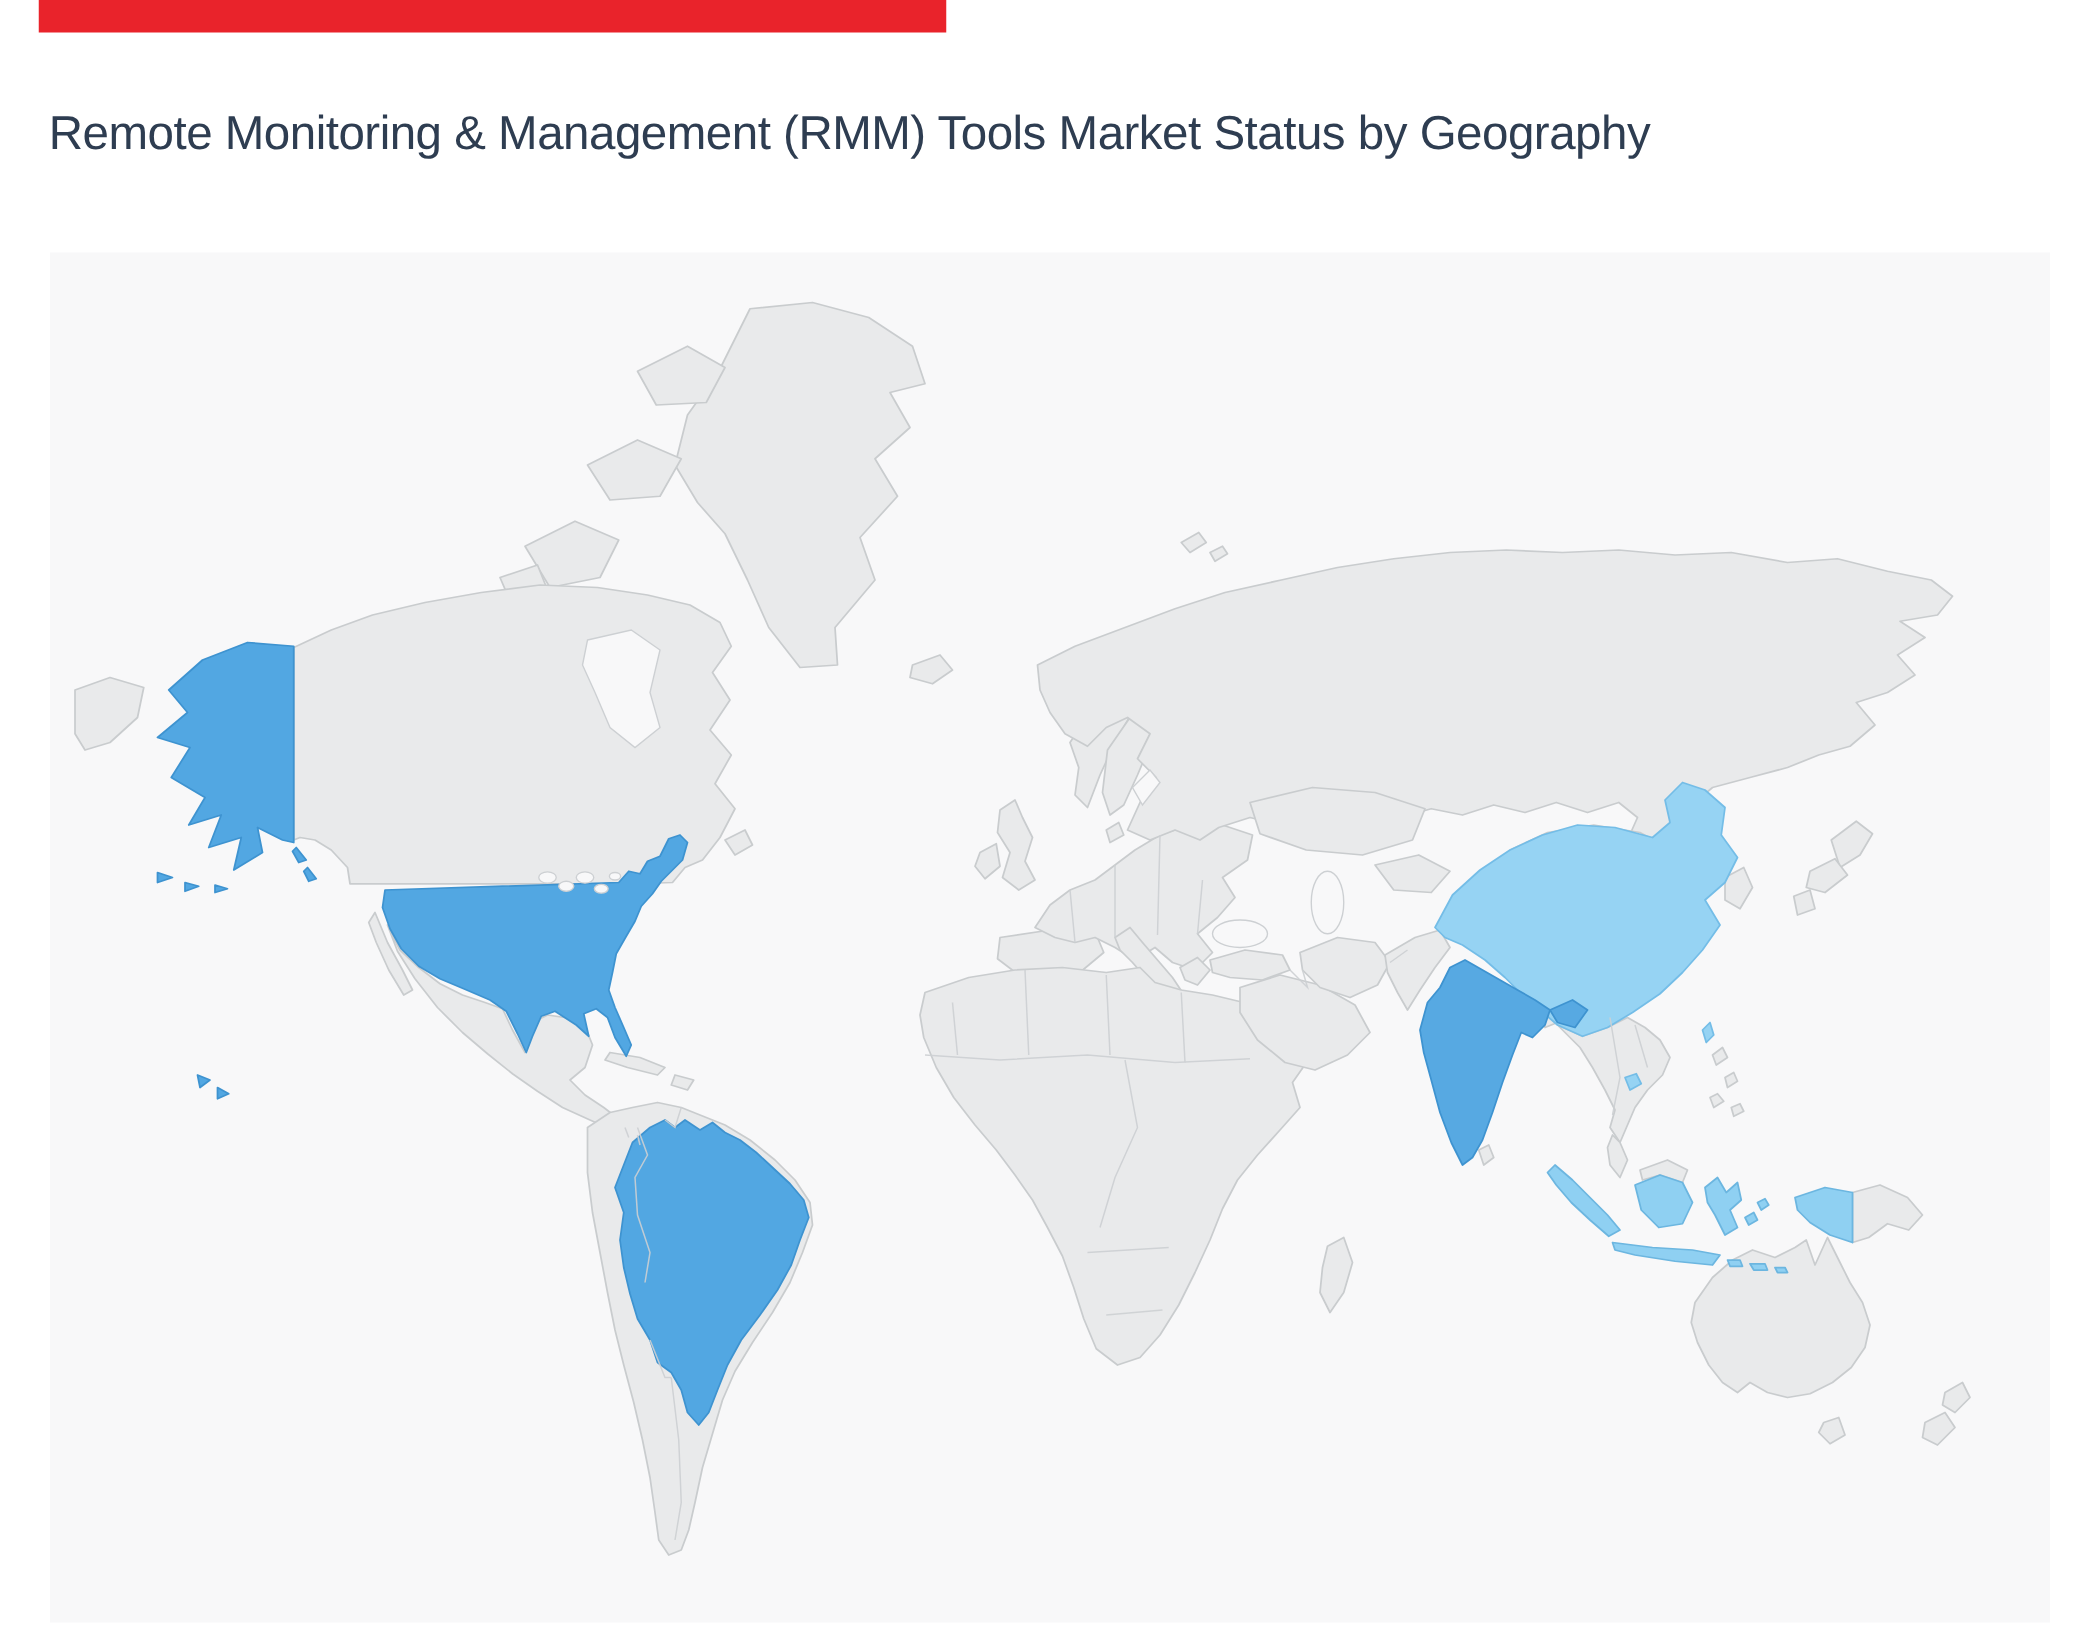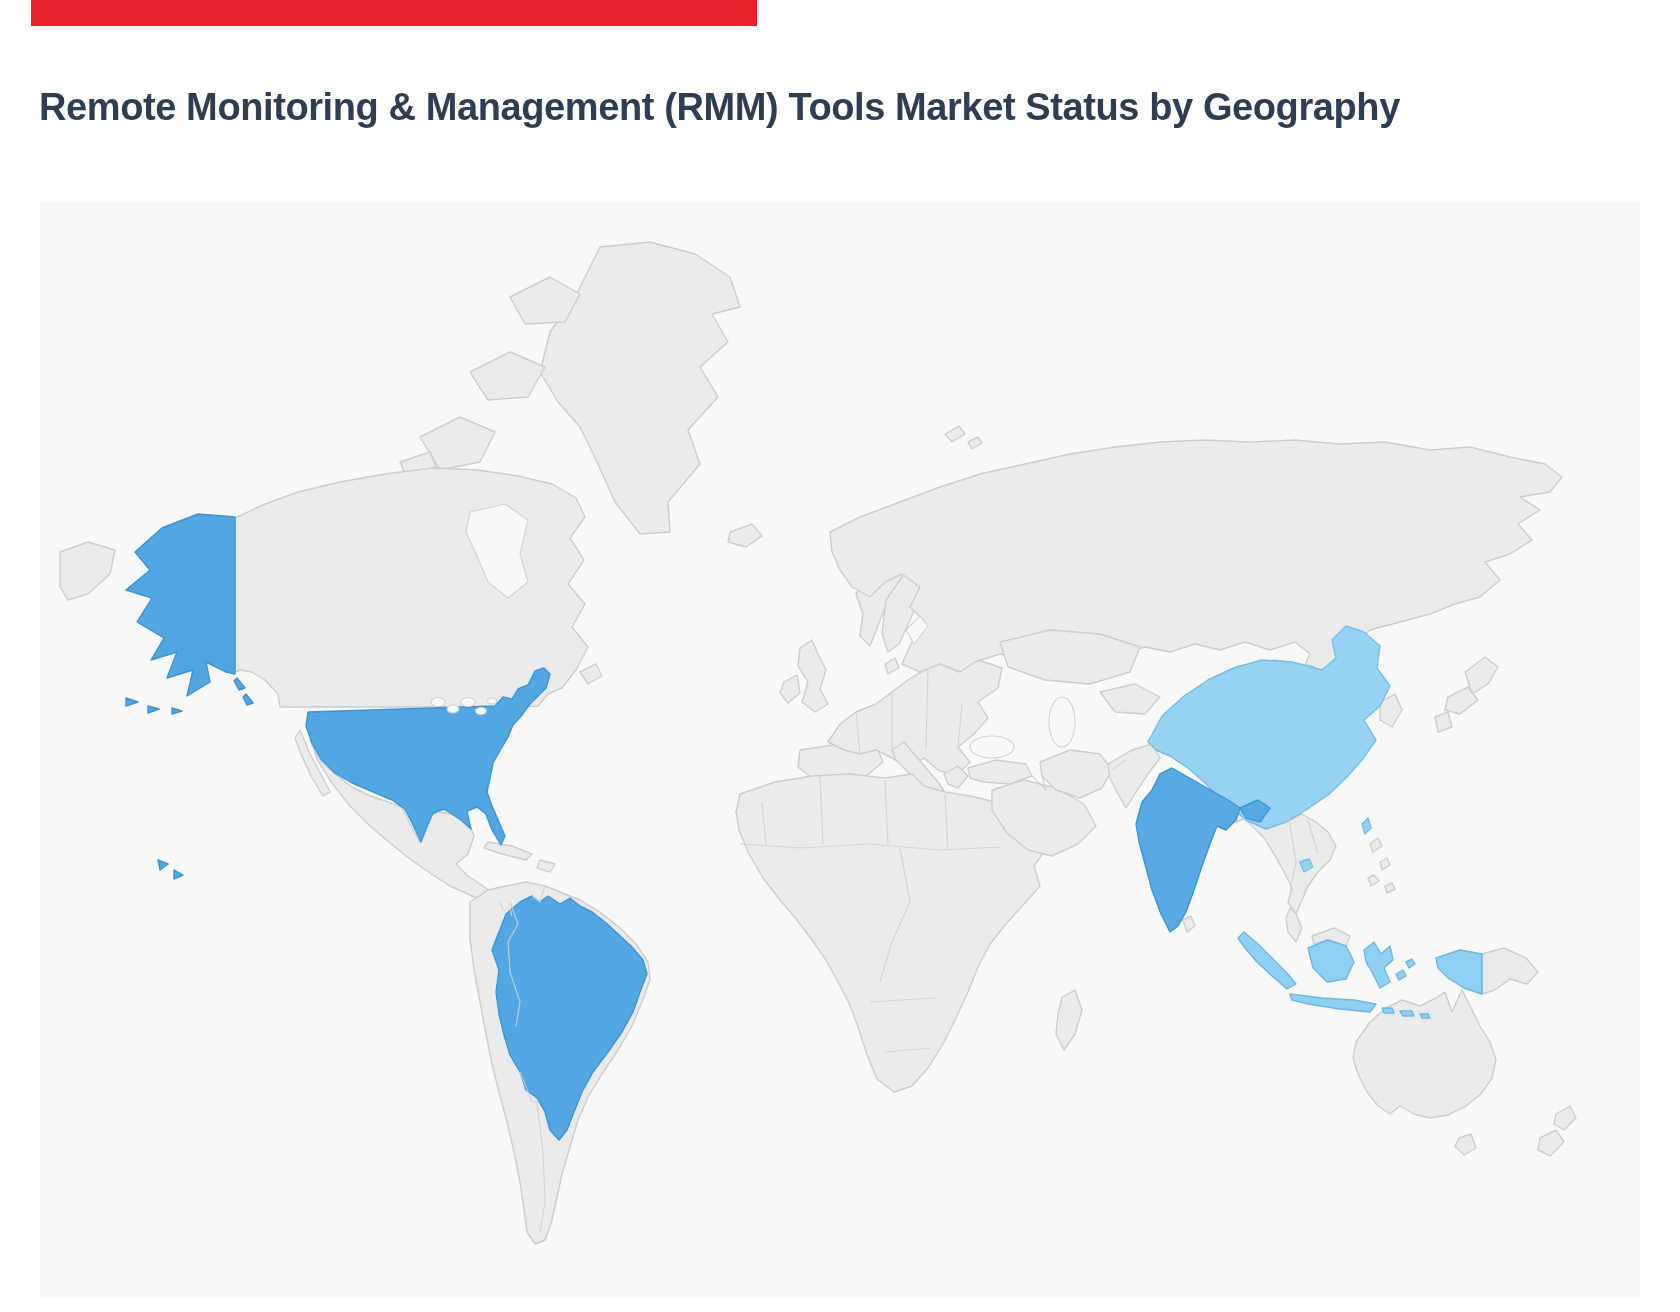--- a/index.html
+++ b/index.html
@@ -6,21 +6,21 @@
   body{
     width:1680px;height:1312px;background:#ffffff;overflow:hidden;
     font-family:"Liberation Sans","DejaVu Sans",sans-serif;
     position:relative;
   }
   .accent-bar{
     position:absolute;left:31px;top:0;width:726px;height:26px;
   }
   .title{
     position:absolute;left:39px;top:84px;margin:0;
-    font-size:38px;font-weight:700;letter-spacing:-0.4px;line-height:1.25;
+    font-size:38px;font-weight:400;letter-spacing:-0.4px;line-height:1.25;
     white-space:nowrap;
   }
   .map-panel{
     position:absolute;left:40px;top:202px;width:1600px;height:1096px;
   }
   .map-panel svg{display:block;width:1600px;height:1096px;}
 </style>
 </head>
 <body>
 

